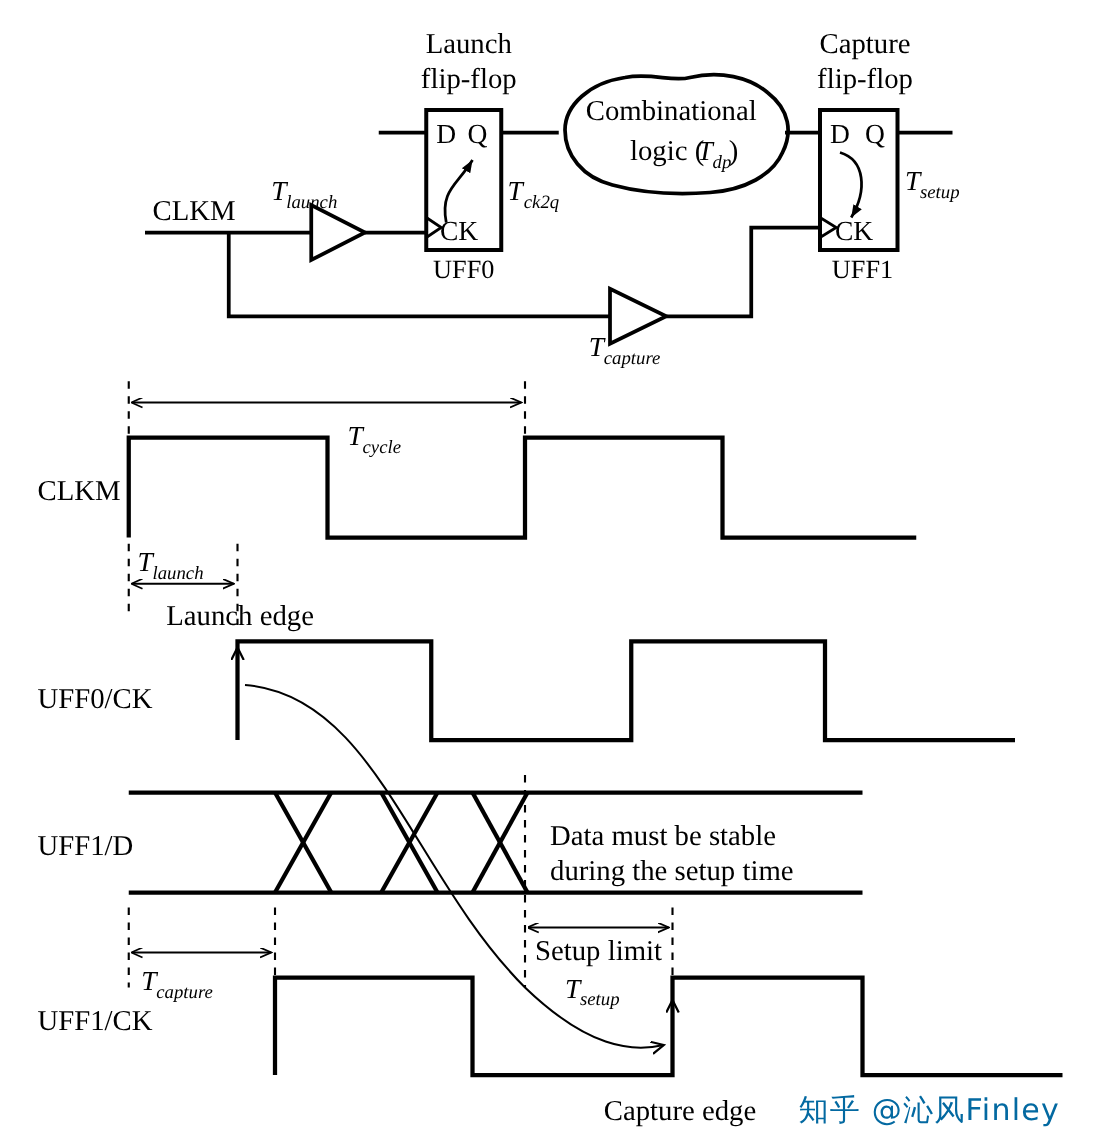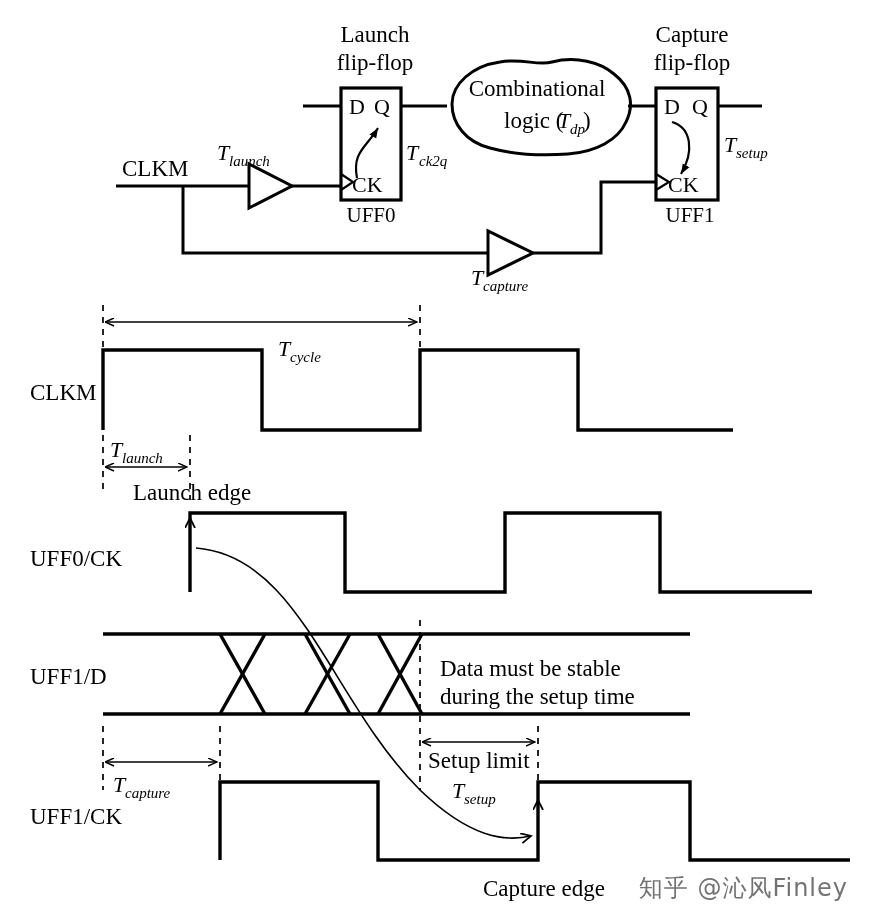--- a/index.html
+++ b/index.html
@@ -92,21 +92,21 @@
     stroke: #000000;
     stroke-width: 2.2;
     fill: none;
   }
   .watermark {
     position: absolute;
     right: 14px;
     bottom: 12px;
     font-family: "DejaVu Sans", "Liberation Sans", sans-serif;
     font-size: 24px;
-    color: #737373;
+    color: #0369a1;
     letter-spacing: 1px;
     white-space: nowrap;
     user-select: none;
   }
 </style>
 </head>
 <body>
 
 <div id="root">
 

